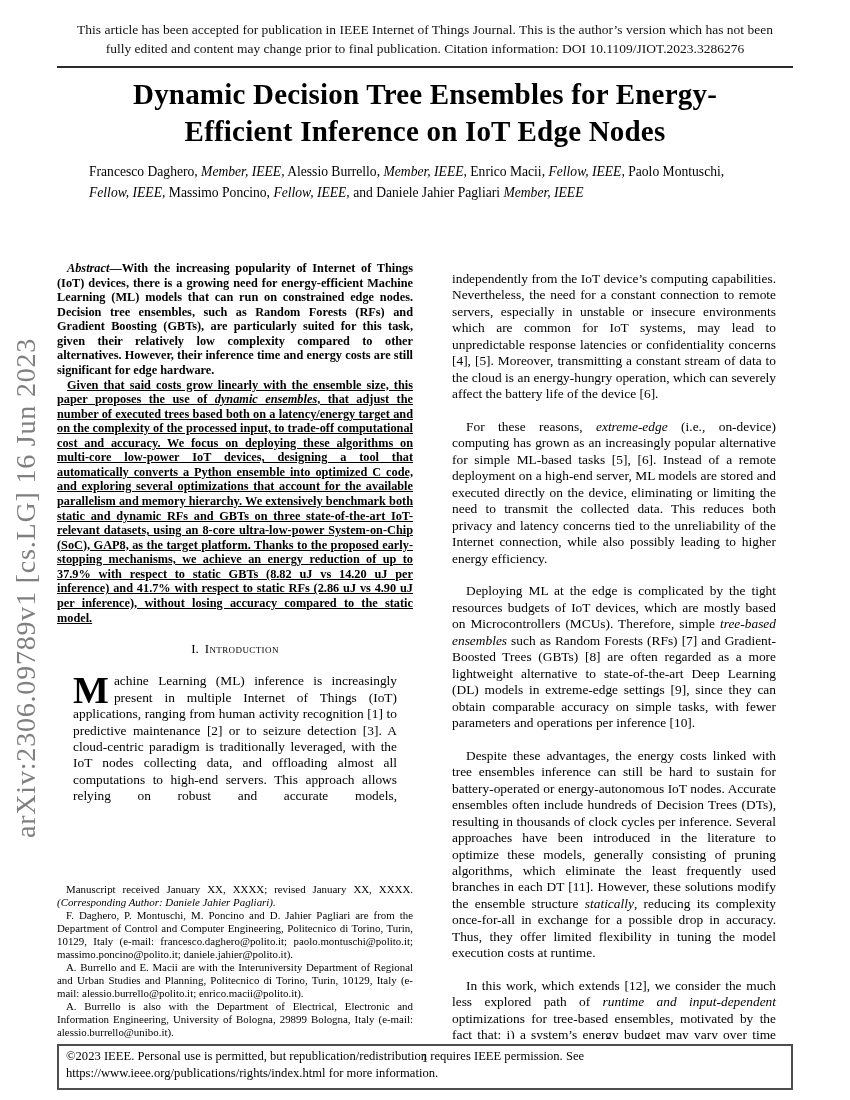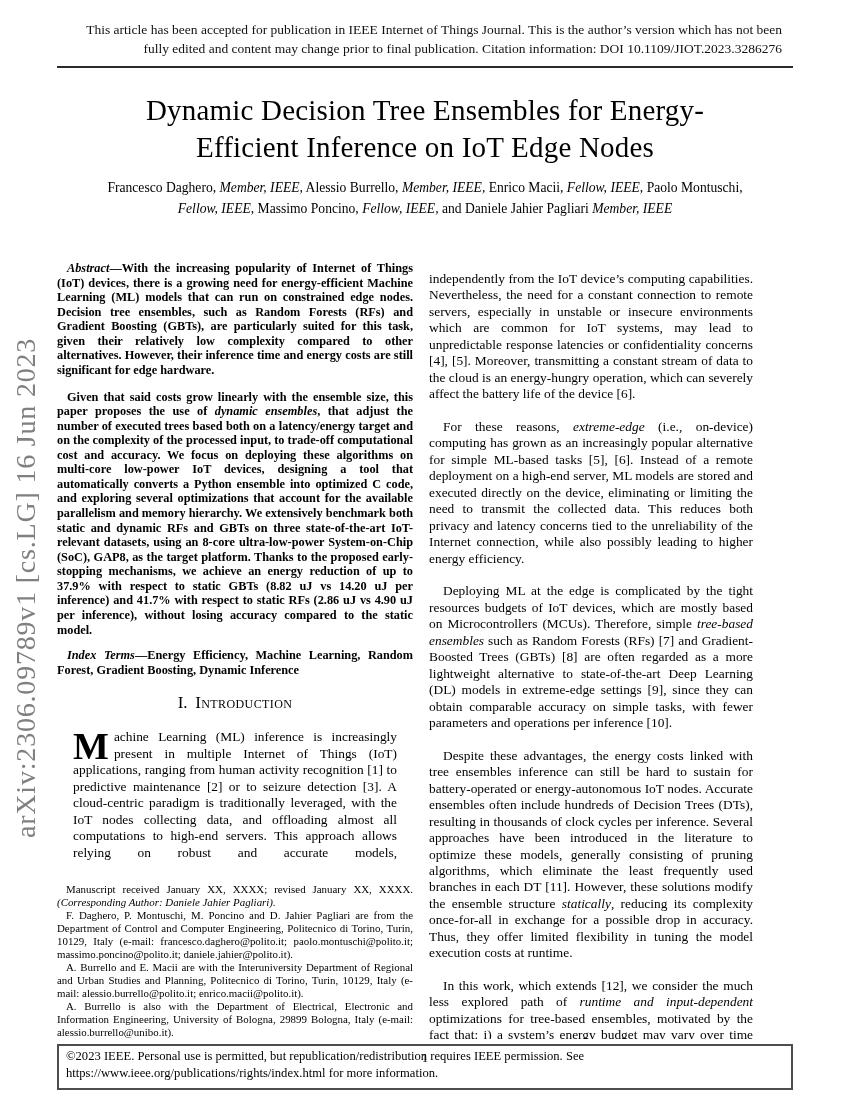--- a/index.html
+++ b/index.html
@@ -9,44 +9,43 @@
     width: 850px;
     height: 1100px;
     background: #ffffff;
     font-family: "Liberation Serif", serif;
     color: #000;
     overflow: hidden;
   }
   
   .notice {
     margin: 20px 68px 8px;
-    text-align: right;
+    text-align: center;
     font-size: 13.5px;
     line-height: 1.42;
     color: #111;
   }
   .notice-rule {
     margin: 5px 57px 0;
     border-top: 2px solid #2b2b2b;
     height: 0;
   }
   
   .title {
-    margin: 24px auto 0;
+    margin: 8px auto 0;
     width: 640px;
     text-align: center;
     font-size: 29px;
-    font-weight: 400;
+    font-weight: 700;
     line-height: 1.26;
     letter-spacing: 0.2px;
   }
   .authors {
     margin: 13px auto 0;
     width: 672px;
-    text-align: center;
     font-size: 13.6px;
     line-height: 1.5;
   }
   .it { font-style: italic; }
   
   .arxiv-sidebar {
     position: absolute;
     top: 838px;
     left: 10px;
     transform-origin: 0 0;
@@ -56,49 +55,50 @@
     letter-spacing: 0.8px;
     color: #808080;
   }
   
   .columns {
     position: absolute;
     top: 255px;
     left: 57px;
     width: 736px;
     display: flex;
+    gap: 23px;
   }
   .col {
     position: relative;
     width: 356px;
     height: 784px;
     overflow: hidden;
     hyphens: auto;
   }
   .abstract {
     margin: 6px 0 0;
     font-size: 12.3px;
     font-weight: bold;
     line-height: 1.185;
     text-align: justify;
     text-indent: 10px;
   }
-  .abstract.p2 { margin-top: 12px; }
+  .abstract.p2 { margin-top: 0; text-decoration: underline; }
   .index-terms {
     margin: 11px 0 0;
     font-size: 12.3px;
     font-weight: bold;
     line-height: 1.185;
     text-align: justify;
     text-indent: 10px;
   }
   .section-heading {
     margin: 16px 0 9px;
     text-align: center;
-    font-size: 17px;
+    font-size: 13px;
     font-weight: 400;
   }
   .section-heading .num { margin-right: 0.45em; }
   .sc { font-variant: small-caps; letter-spacing: 0.4px; }
   .body-text {
     margin: 16px;
     font-size: 13.4px;
     line-height: 1.23;
     text-align: justify;
     text-indent: 14px;
@@ -158,21 +158,20 @@
 
   <h1 class="title">Dynamic Decision Tree Ensembles for Energy-Efficient Inference on IoT Edge Nodes</h1>
 
   <div class="authors"><span>Francesco Daghero, </span><span class="it">Member, IEEE,</span><span> Alessio Burrello, </span><span class="it">Member, IEEE,</span><span> Enrico Macii, </span><span class="it">Fellow, IEEE,</span><span> Paolo Montuschi, </span><span class="it">Fellow, IEEE,</span><span> Massimo Poncino, </span><span class="it">Fellow, IEEE,</span><span> and Daniele Jahier Pagliari </span><span class="it">Member, IEEE</span></div>
 
   <main class="columns">
 
     <section class="col">
       <p class="abstract"><span class="it">Abstract</span><span>—With the increasing popularity of Internet of Things (IoT) devices, there is a growing need for energy-efficient Machine Learning (ML) models that can run on constrained edge nodes. Decision tree ensembles, such as Random Forests (RFs) and Gradient Boosting (GBTs), are particularly suited for this task, given their relatively low complexity compared to other alternatives. However, their inference time and energy costs are still significant for edge hardware.</span></p>
       <p class="abstract p2"><span>Given that said costs grow linearly with the ensemble size, this paper proposes the use of </span><span class="it">dynamic ensembles</span><span>, that adjust the number of executed trees based both on a latency/energy target and on the complexity of the processed input, to trade-off computational cost and accuracy. We focus on deploying these algorithms on multi-core low-power IoT devices, designing a tool that automatically converts a Python ensemble into optimized C code, and exploring several optimizations that account for the available parallelism and memory hierarchy. We extensively benchmark both static and dynamic RFs and GBTs on three state-of-the-art IoT-relevant datasets, using an 8-core ultra-low-power System-on-Chip (SoC), GAP8, as the target platform. Thanks to the proposed early-stopping mechanisms, we achieve an energy reduction of up to 37.9% with respect to static GBTs (8.82 uJ vs 14.20 uJ per inference) and 41.7% with respect to static RFs (2.86 uJ vs 4.90 uJ per inference), without losing accuracy compared to the static model.</span></p>
-      <p class="index-terms"><span class="it">Index Terms</span><span>—Energy Efficiency, Machine Learning, Random Forest, Gradient Boosting, Dynamic Inference</span></p>
       <h2 class="section-heading"><span class="num">I.</span><span class="sc">Introduction</span></h2>
       <p class="body-text noindent cont"><span class="dropcap">M</span><span>achine Learning (ML) inference is increasingly present in multiple Internet of Things (IoT) applications, ranging from human activity recognition [1] to predictive maintenance [2] or to seizure detection [3]. A cloud-centric paradigm is traditionally leveraged, with the IoT nodes collecting data, and offloading almost all computations to high-end servers. This approach allows relying on robust and accurate models,</span></p>
       <div class="footnotes">
         <p><span>Manuscript received January XX, XXXX; revised January XX, XXXX. </span><span class="it">(Corresponding Author: Daniele Jahier Pagliari).</span></p>
         <p>F. Daghero, P. Montuschi, M. Poncino and D. Jahier Pagliari are from the Department of Control and Computer Engineering, Politecnico di Torino, Turin, 10129, Italy (e-mail: francesco.daghero@polito.it; paolo.montuschi@polito.it; massimo.poncino@polito.it; daniele.jahier@polito.it).</p>
         <p>A. Burrello and E. Macii are with the Interuniversity Department of Regional and Urban Studies and Planning, Politecnico di Torino, Turin, 10129, Italy (e-mail: alessio.burrello@polito.it; enrico.macii@polito.it).</p>
         <p>A. Burrello is also with the Department of Electrical, Electronic and Information Engineering, University of Bologna, 29899 Bologna, Italy (e-mail: alessio.burrello@unibo.it).</p>
       </div>
     </section>
 

